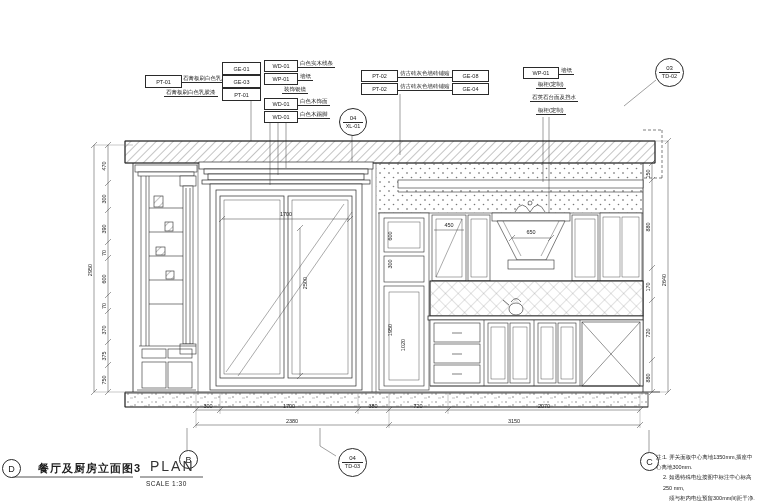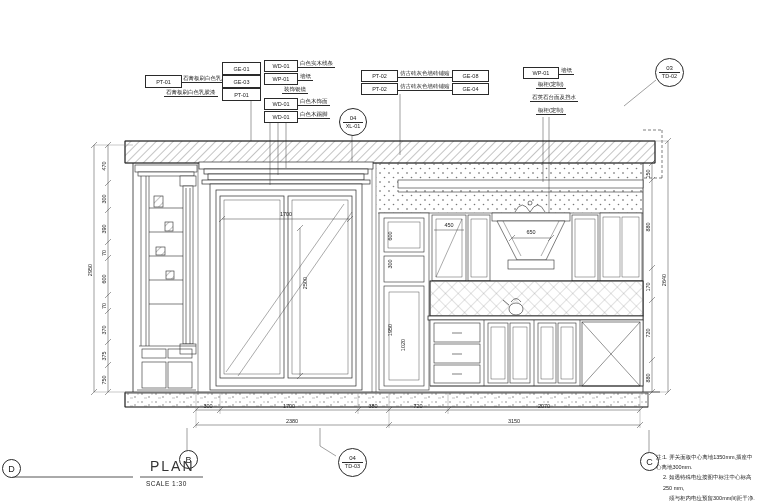--- a/index.html
+++ b/index.html
@@ -362,20 +362,21 @@
 
   <div class="dim" style="left:286px;top:211px">1700</div>
   <div class="dimv" style="left:305px;top:283px">2500</div>
   <div class="dim" style="left:531px;top:229px">650</div>
   <div class="dim" style="left:449px;top:222px">450</div>
   <div class="dimv" style="left:390px;top:236px">600</div>
   <div class="dimv" style="left:390px;top:264px">300</div>
   <div class="dimv" style="left:390px;top:330px">1950</div>
   <div class="dimv" style="left:403px;top:345px">1020</div>
 
+  <div class="title-cn" style="left:38px;top:461px">餐厅及厨房立面图3</div>
   <div class="plan" style="left:150px;top:458px">PLAN</div>
   <div class="scale" style="left:146px;top:480px">SCALE 1:30</div>
 
   <div class="notes">
     <div class="n1">注:1. 开关面板中心离地1350mm,插座中心离地300mm.</div>
     <div class="n2">2. 如遇特殊电位按图中标注中心标高250 mm,</div>
     <div class="n3">须与柜内电位预留300mm间距干净.</div>
     <div class="n4">3. 开关面板均由甲定.</div>
   </div>
 

